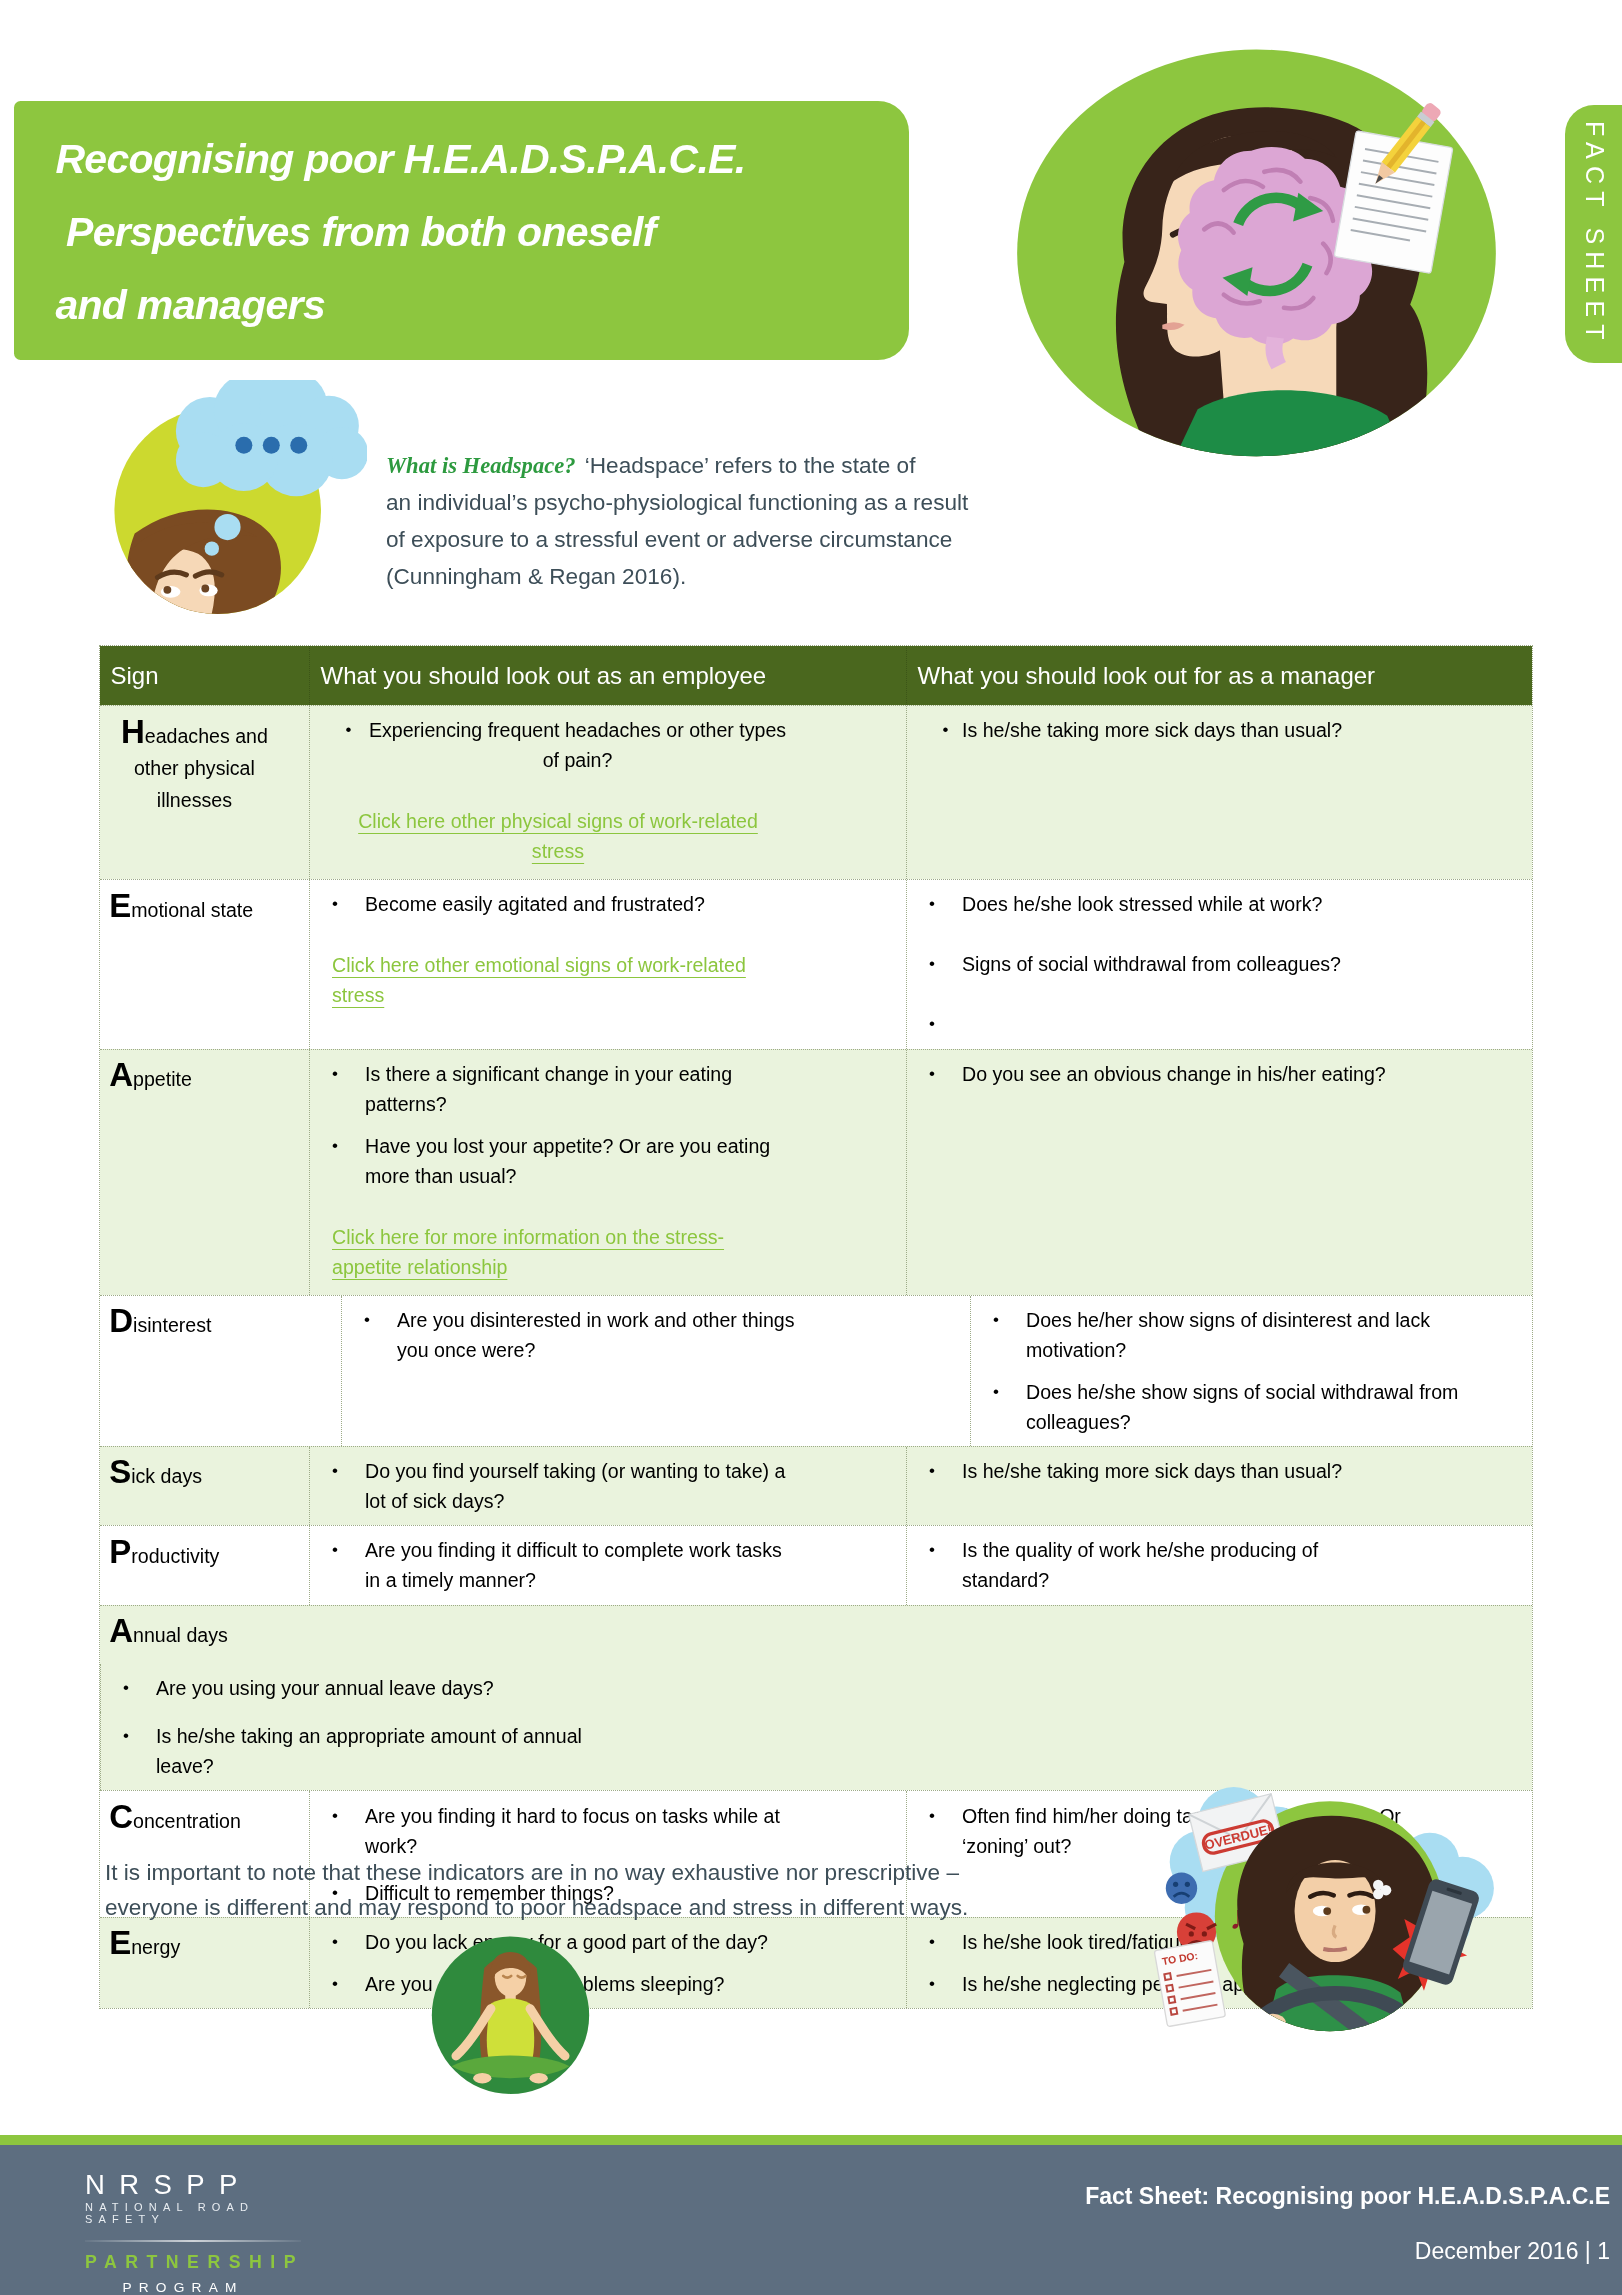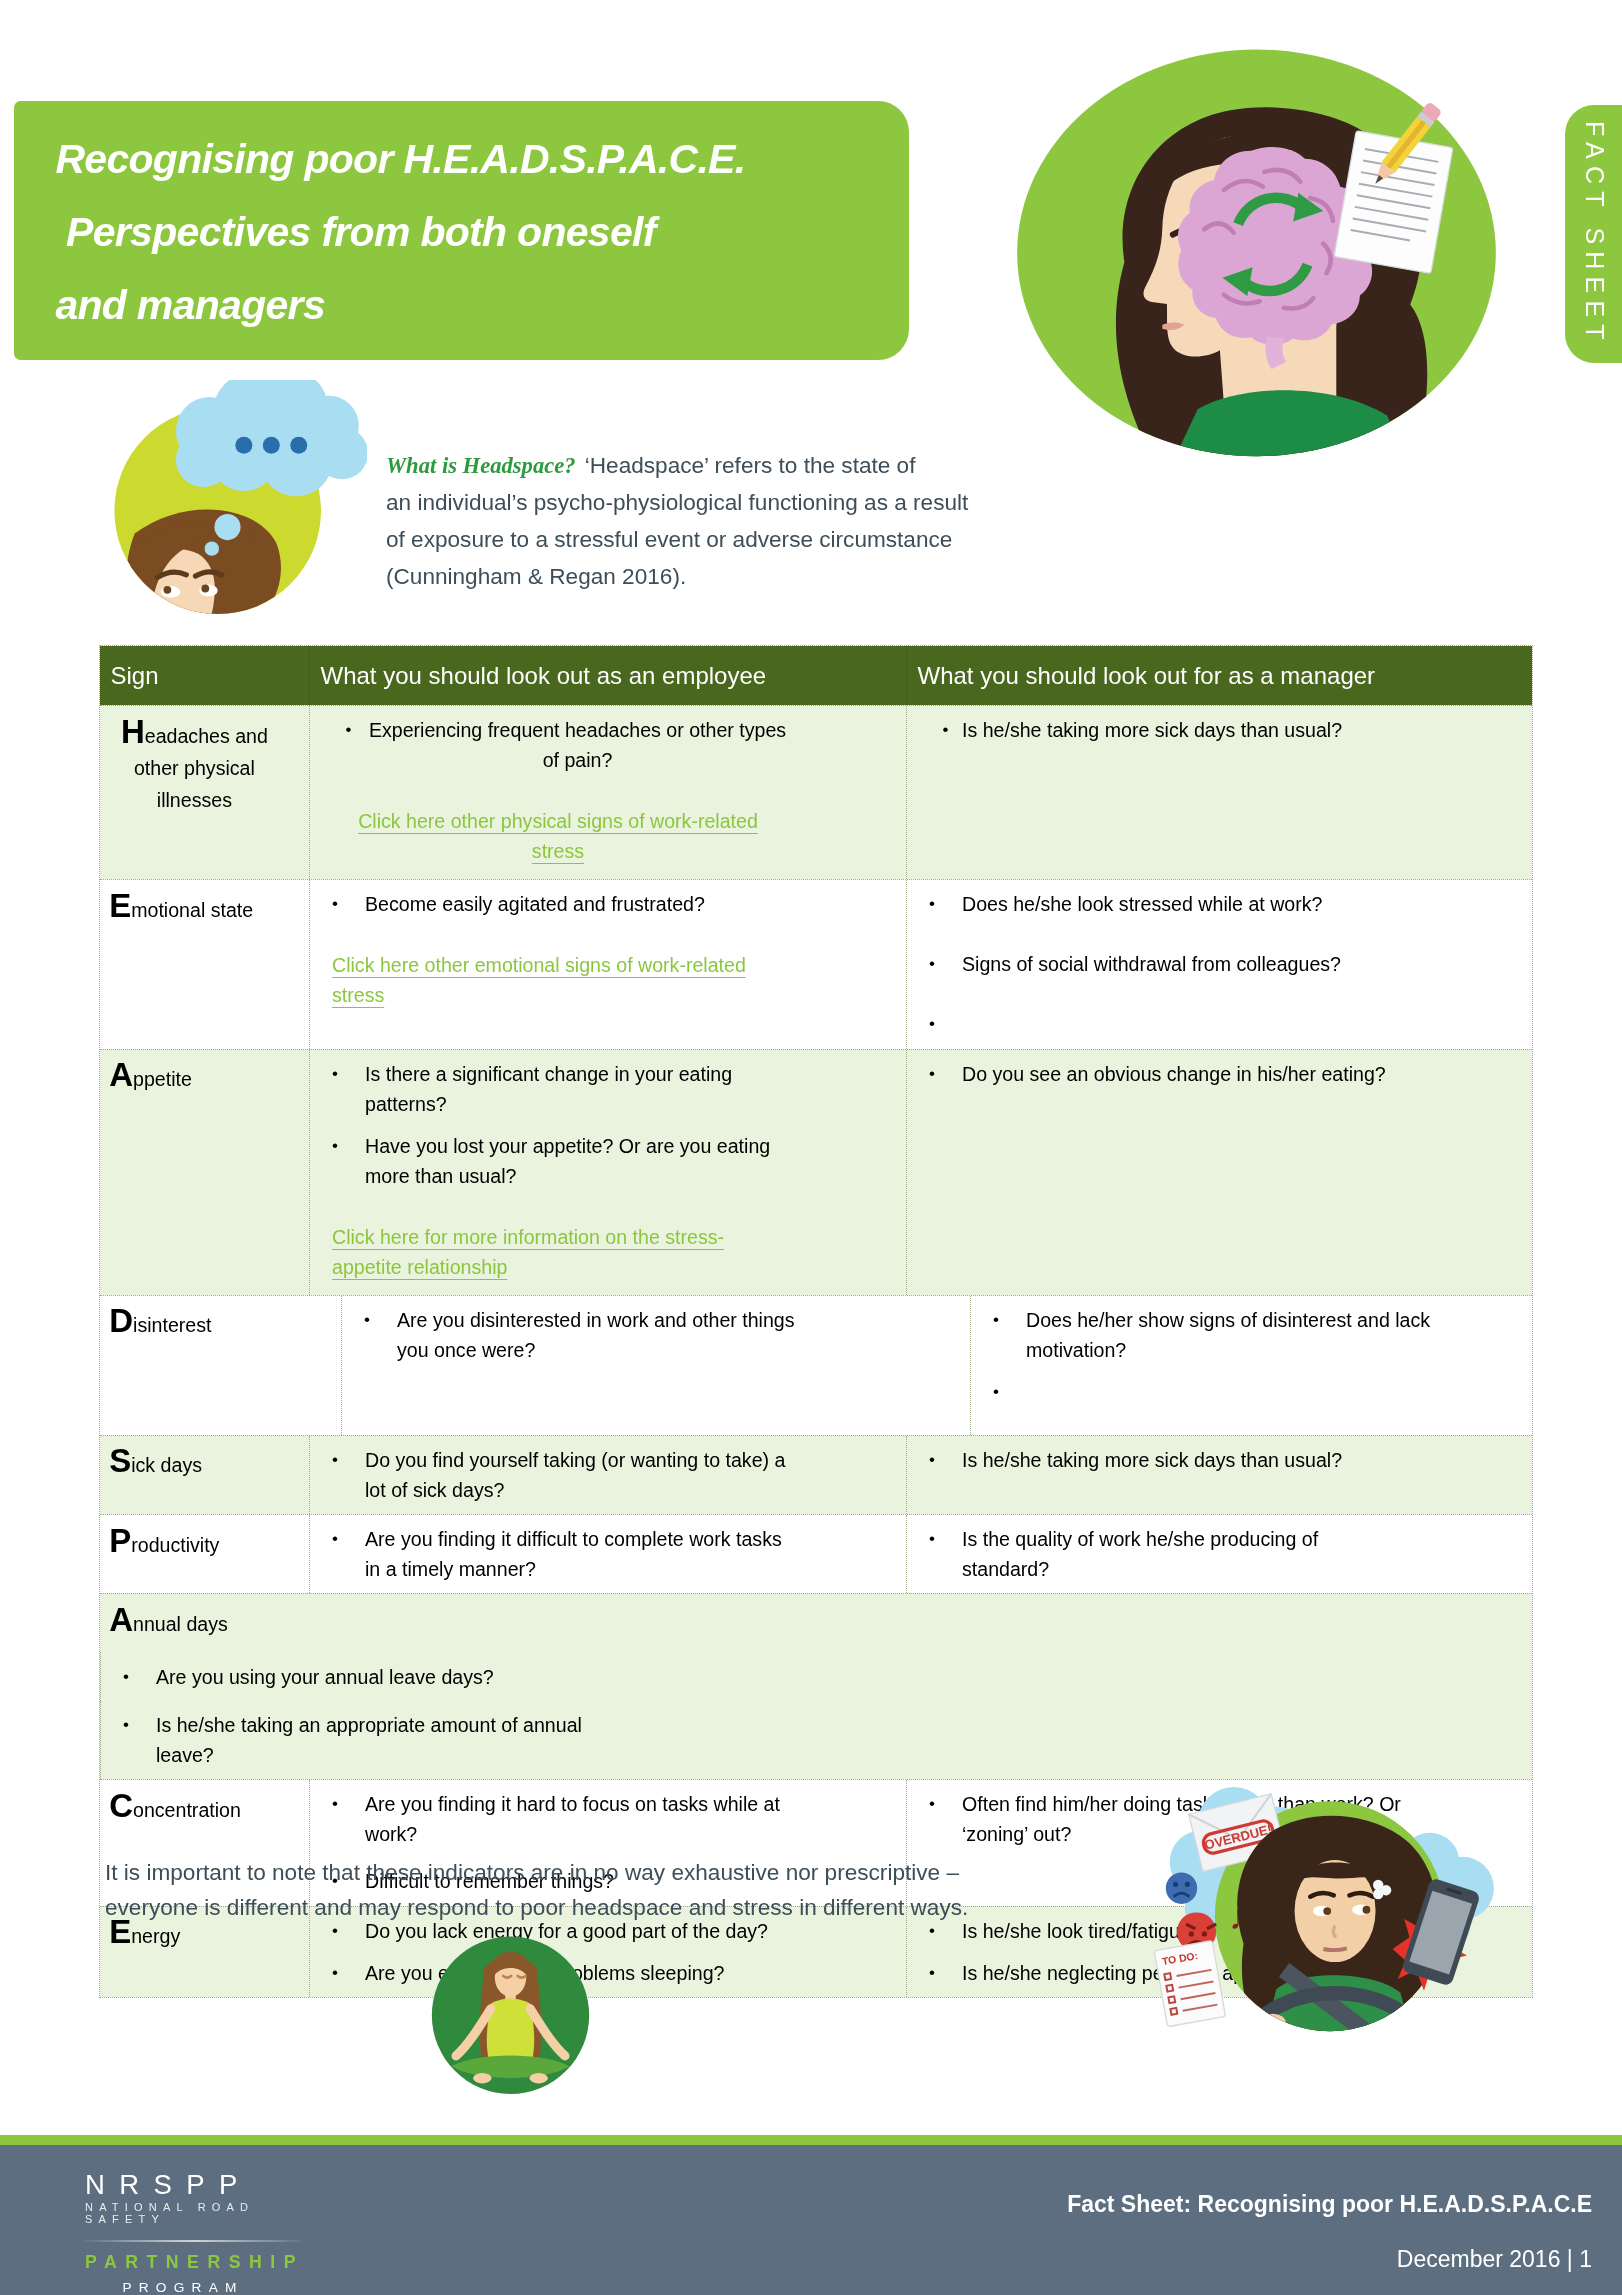--- a/index.html
+++ b/index.html
@@ -81,21 +81,21 @@
   
   .footer-stripe{position:absolute;left:0;top:2135px;width:1623px;height:10.5px;background:#8dc63f;}
   .footer{position:absolute;left:0;top:2145px;width:1623px;height:151px;background:#5d6e80;}
   .brand{position:absolute;left:85px;top:23.6px;width:236px;}
   .brand-name{color:#ffffff;font-size:27.5px;letter-spacing:14.4px;font-weight:400;}
   .brand-sub{color:#e9edf1;font-size:11px;letter-spacing:6.2px;margin-top:0;}
   .brand-divider{width:216px;height:1.3px;margin:15.7px 0 10.5px 0;
     background:linear-gradient(90deg,rgba(255,255,255,0.05),rgba(255,255,255,0.7),rgba(255,255,255,0.05));}
   .brand-partnership{color:#8dc63f;font-size:17.7px;letter-spacing:8.5px;font-weight:700;}
   .brand-program{color:#ffffff;font-size:13.7px;letter-spacing:7.2px;margin-top:6.5px;text-align:center;width:196px;}
-  .footer-right{position:absolute;right:31px;top:38px;text-align:right;color:#ffffff;margin-top:8px;}
+  .footer-right{position:absolute;right:13px;top:38px;text-align:right;color:#ffffff;}
   .footer-doc-title{font-size:23px;font-weight:700;}
   .footer-date{font-size:23px;font-weight:400;margin-top:27.5px;}
 </style>
 </head>
 <body>
 
 <div class="title-box">
   <h1>Recognising poor H.E.A.D.S.P.A.C.E.
 &nbsp;Perspectives from both oneself
 and managers</h1>
@@ -312,20 +312,21 @@
 
     </div>
     <div class="c-mgr">
       <ul class="blist mgr-list">
             <li>
               <span class="dot">•</span>
               <span class="btxt">Does he/her show signs of disinterest and lack motivation?</span>
             </li>
             <li>
               <span class="dot">•</span>
+              <span class="btxt">Does he/she show signs of social withdrawal from colleagues?</span>
             </li>
           </ul>
     </div>
   </div>
 
   <div class="t-row row-4">
     <div class="c-sign">
       <span class="sign-text"><span class="sign-initial">S</span><span class="sign-rest">ick days</span></span>
     </div>
     <div class="c-emp">

